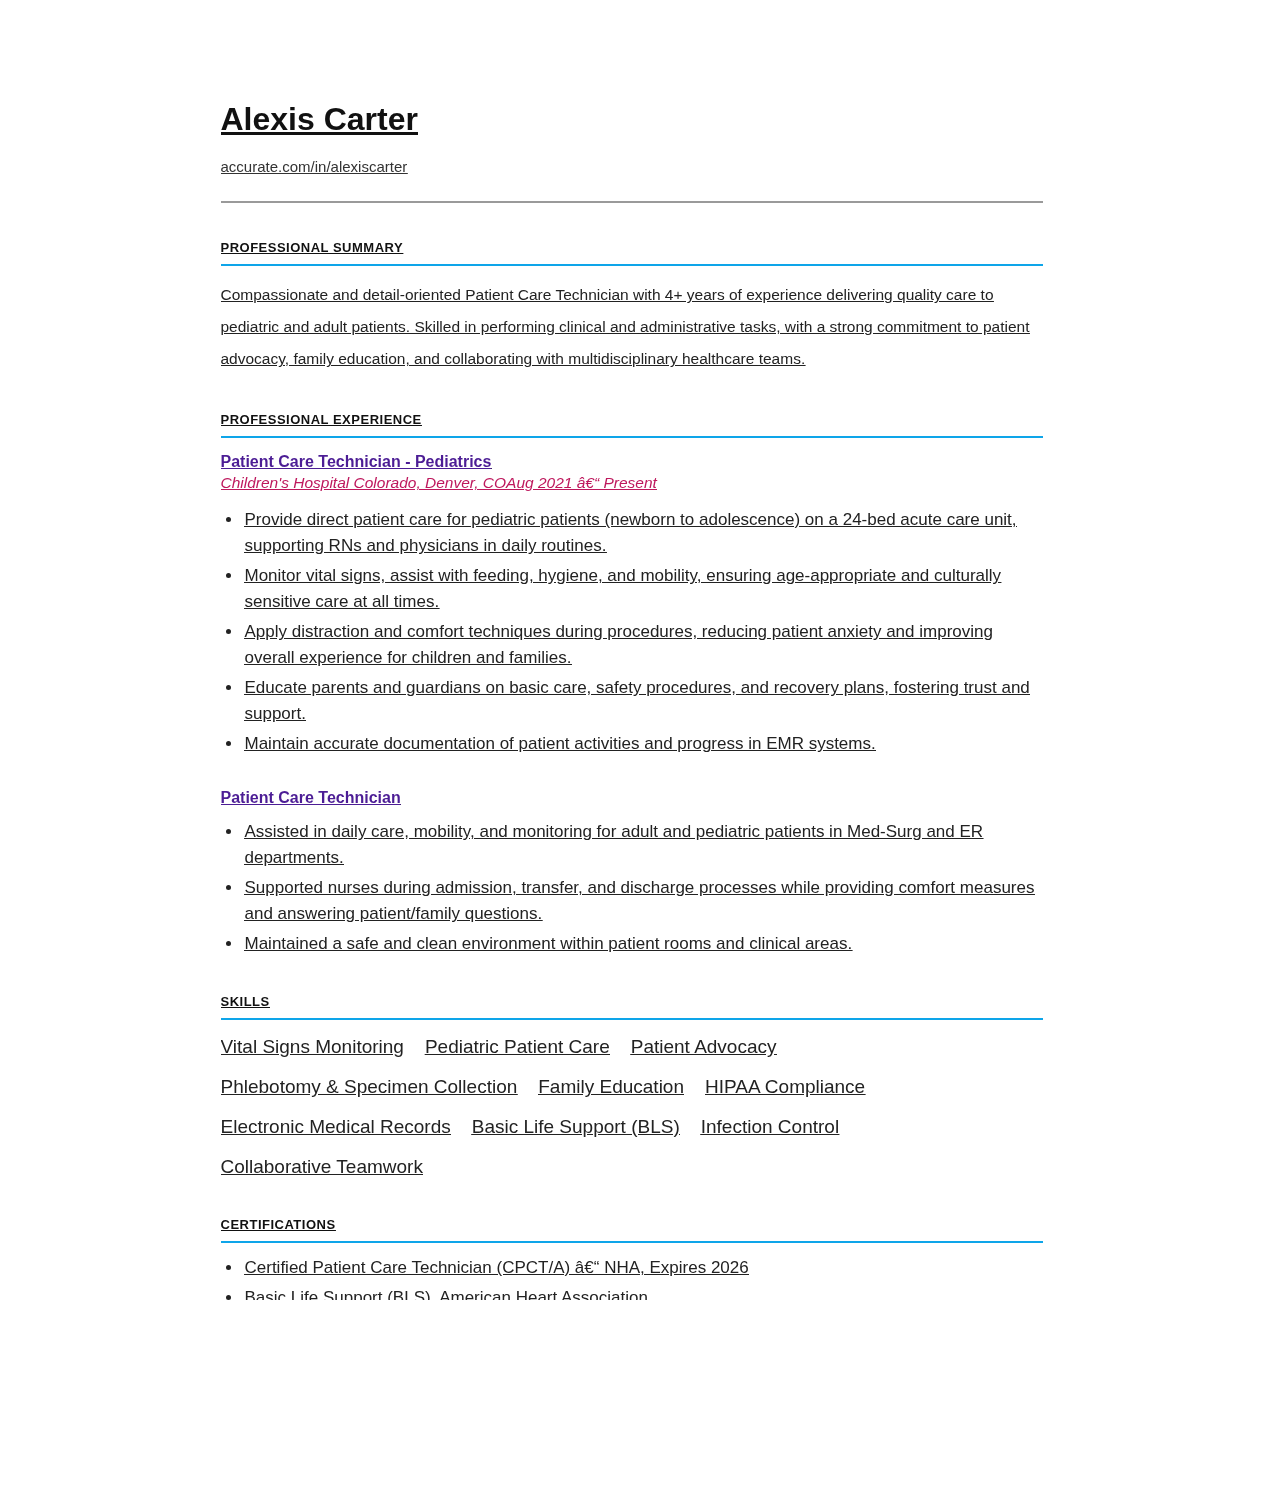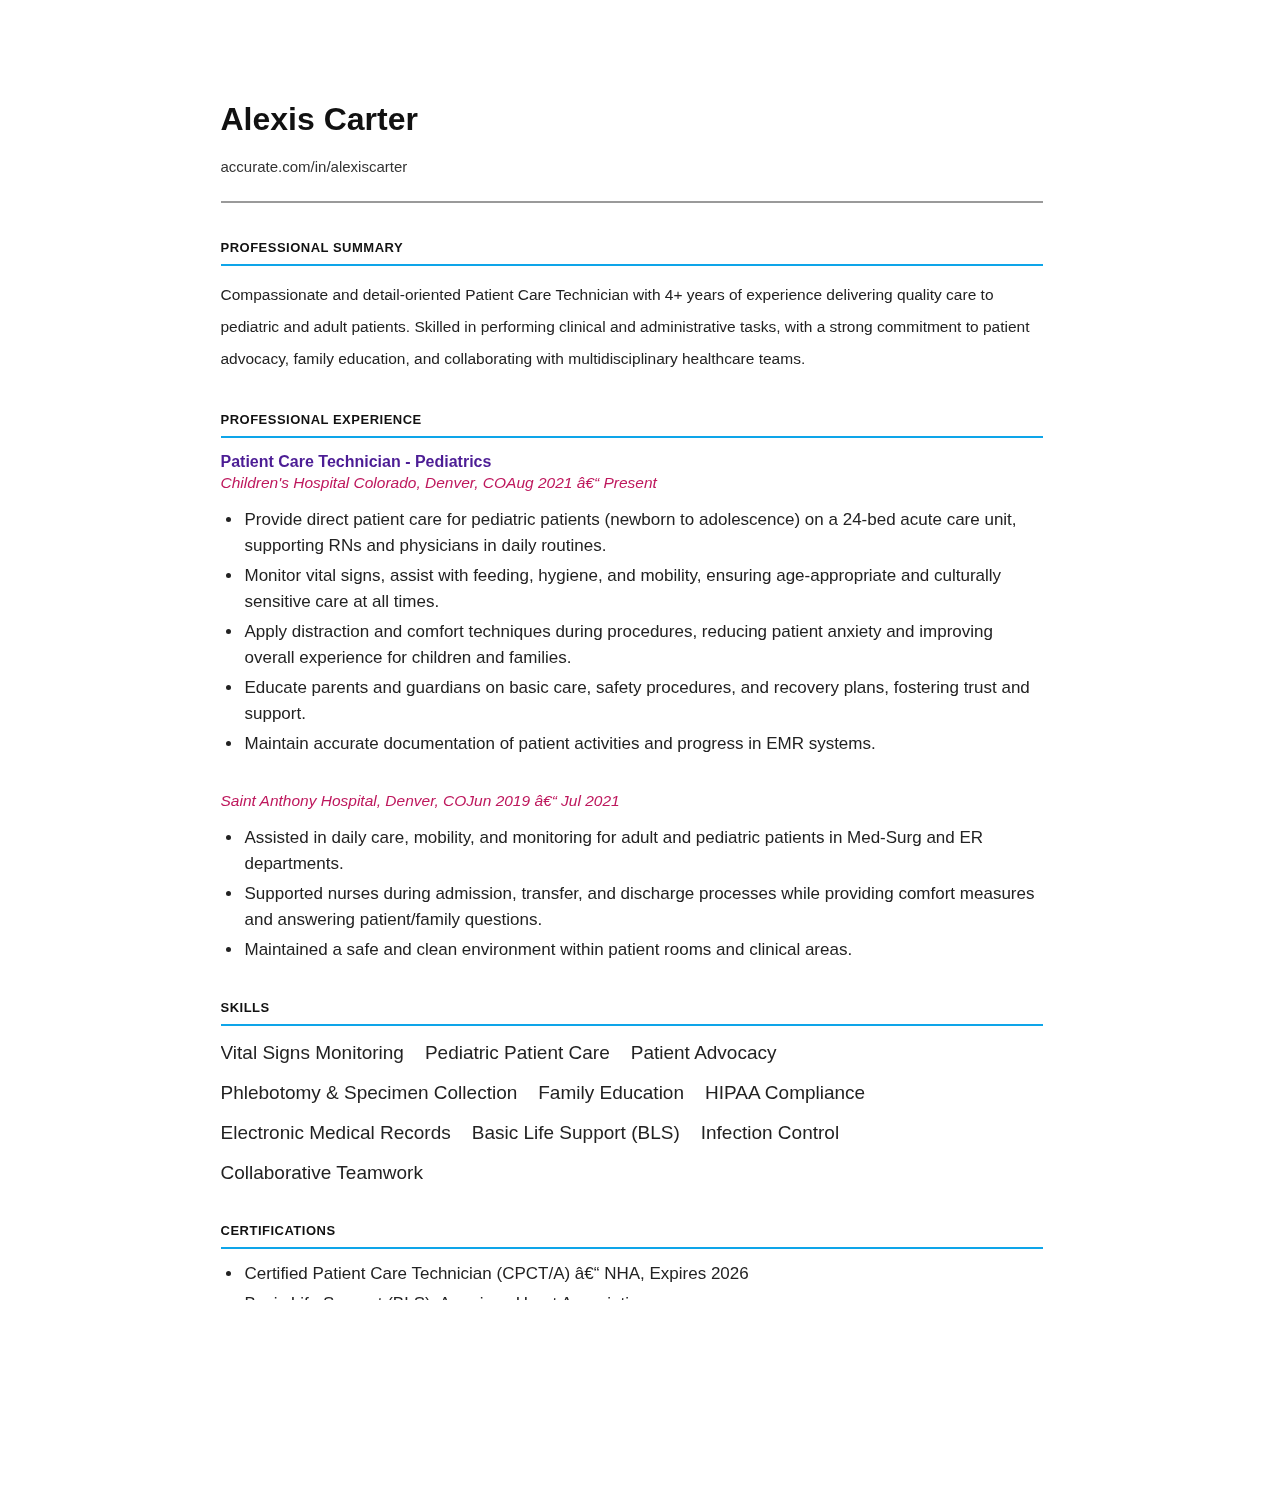--- a/index.html
+++ b/index.html
@@ -1,15 +1,15 @@
 <!DOCTYPE html>
 <html><head>
 <meta charset="utf-8">
 <style>
-  * { margin: 0; padding: 0; box-sizing: border-box; }
+  * { margin: 0; padding: 0; box-sizing: border-box; text-decoration: underline; }
   html, body {
     background: #ffffff;
     font-family: "Liberation Sans", "DejaVu Sans", sans-serif;
     color: #222;
   }
   body { width: 1263px; height: 1493px; overflow: hidden; }
   .sheet {
     width: 822px;
     margin: 0 auto;
     padding-top: 100px;
@@ -108,24 +108,21 @@
     <ul class="bullets">
       <li>Provide direct patient care for pediatric patients (newborn to adolescence) on a 24-bed acute care unit, supporting RNs and physicians in daily routines.</li>
       <li>Monitor vital signs, assist with feeding, hygiene, and mobility, ensuring age-appropriate and culturally sensitive care at all times.</li>
       <li>Apply distraction and comfort techniques during procedures, reducing patient anxiety and improving overall experience for children and families.</li>
       <li>Educate parents and guardians on basic care, safety procedures, and recovery plans, fostering trust and support.</li>
       <li>Maintain accurate documentation of patient activities and progress in EMR systems.</li>
     </ul>
   </div>
 
   <div class="job">
-    <div class="job-meta">
-      <span>Saint Anthony Hospital, Denver, CO</span>
-      <span>Jun 2019 â€“ Jul 2021</span>
-    </div>
+    <div class="job-title">Patient Care Technician</div>
     <ul class="bullets">
       <li>Assisted in daily care, mobility, and monitoring for adult and pediatric patients in Med-Surg and ER departments.</li>
       <li>Supported nurses during admission, transfer, and discharge processes while providing comfort measures and answering patient/family questions.</li>
       <li>Maintained a safe and clean environment within patient rooms and clinical areas.</li>
     </ul>
   </div>
 
   <h2 class="section-heading">SKILLS</h2>
   <div class="skills-list">
     <span>Vital Signs Monitoring</span>

